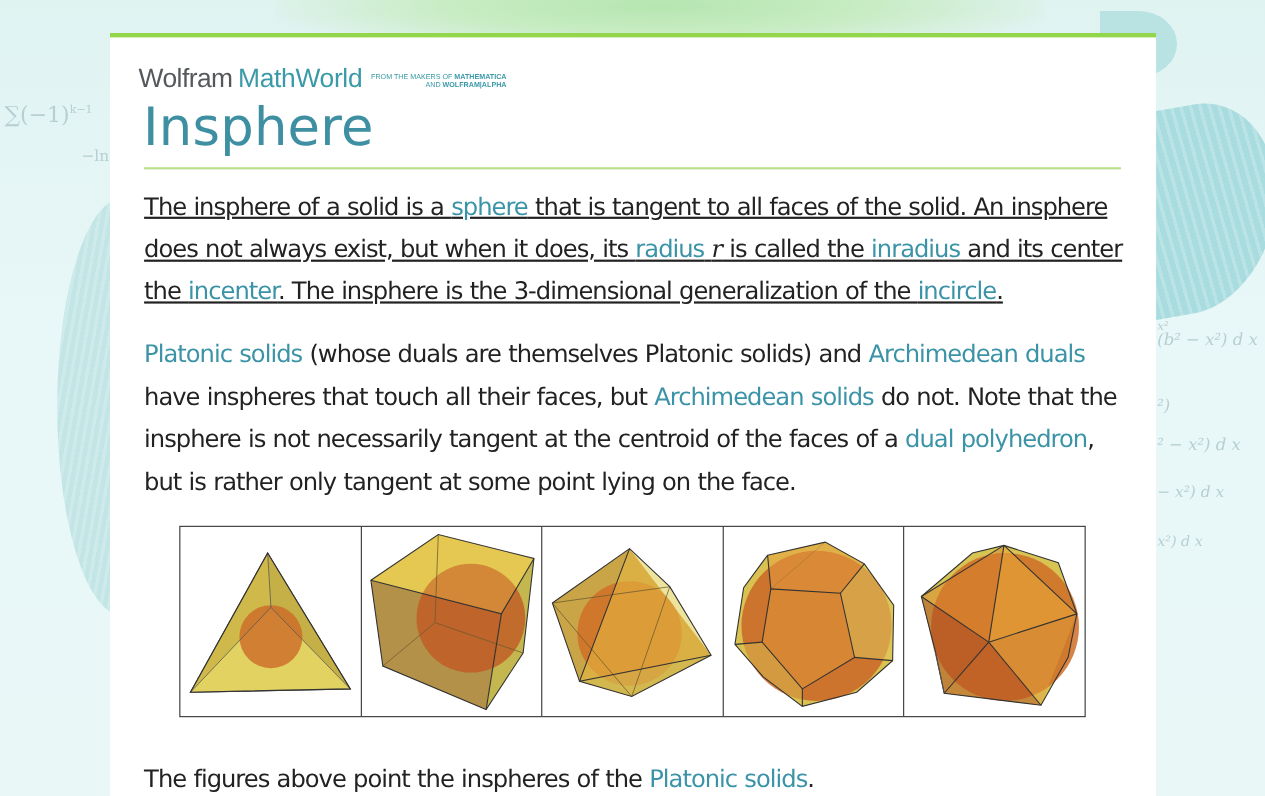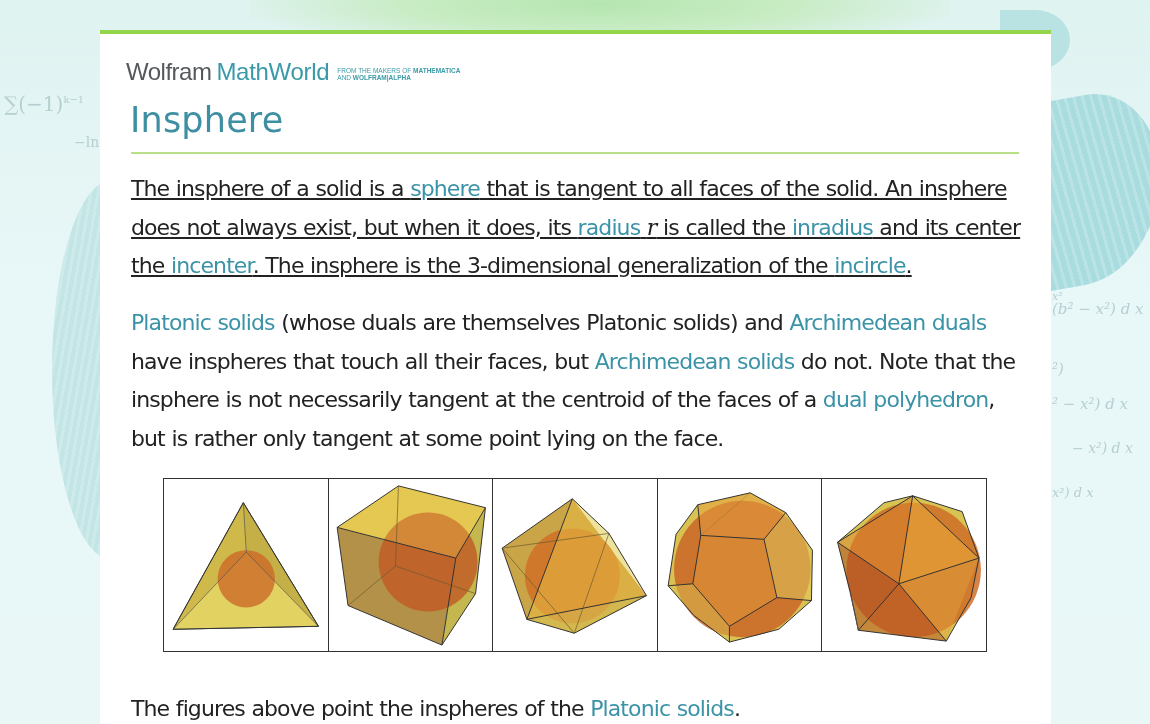--- a/index.html
+++ b/index.html
@@ -39,45 +39,46 @@
       position: absolute; color: #b6cfd2; font-family: "DejaVu Serif", serif; font-style: italic;
       white-space: nowrap;
     }
     .m1 { left: 4px; top: 92px; font-size: 20px; font-style: normal; }
     .m1 .sub { font-size: 10px; margin-top: 43px; }
     .m2 { left: 74px; top: 134px; font-size: 14px; font-style: normal; }
     .m3 { left: 1052px; top: 290px; font-size: 11px; }
     .m4 { left: 1052px; top: 300px; font-size: 15px; }
     .m5 { left: 1052px; top: 360px; font-size: 15px; }
     .m6 { left: 1052px; top: 395px; font-size: 15px; }
-    .m7 { left: 1052px; top: 440px; font-size: 14px; margin-left: 20px; }
+    .m7 { left: 1052px; top: 440px; font-size: 14px; }
     .m8 { left: 1052px; top: 485px; font-size: 13px; }
 
     
     .card {
       position: absolute; left: 100px; top: 30px; width: 951px; height: 720px;
       background: #ffffff;
       border-top: 4px solid #93d64b;
     }
     .logo {
       position: absolute; left: 26px; top: 24px;
       display: flex; align-items: flex-end; gap: 5px;
       font-family: "Liberation Sans", sans-serif;
+      text-align: right;
     }
     .logo-wolfram { font-size: 24px; color: #55595c; letter-spacing: -0.5px; }
     .logo-mathworld { font-size: 24px; color: #3a9aa8; letter-spacing: -0.3px; }
     .logo-tag {
       display: flex; flex-direction: column; font-size: 6.5px; line-height: 7px;
       color: #3a9aa8; margin-left: 3px; margin-bottom: 5px;
     }
     .logo-tag b { font-weight: bold; }
     .page-title {
       position: absolute; left: 30px; top: 54px;
-      font-family: "DejaVu Sans", sans-serif; font-size: 35px; color: #3e8fa2;
-      font-weight: normal; letter-spacing: 0.2px; margin-top: 12px;
+      font-family: "DejaVu Sans", sans-serif; font-size: 48px; color: #3e8fa2;
+      font-weight: normal; letter-spacing: 0.2px;
     }
     .title-rule {
       position: absolute; left: 31px; top: 118px; width: 888px; height: 2px;
       background: #b9df8a;
     }
     .para {
       position: absolute; left: 31px; width: 895px;
       font-family: "DejaVu Sans", sans-serif; font-size: 22px; line-height: 38.5px;
       color: #222222; letter-spacing: -0.9px; word-spacing: 0.5px;
     }

